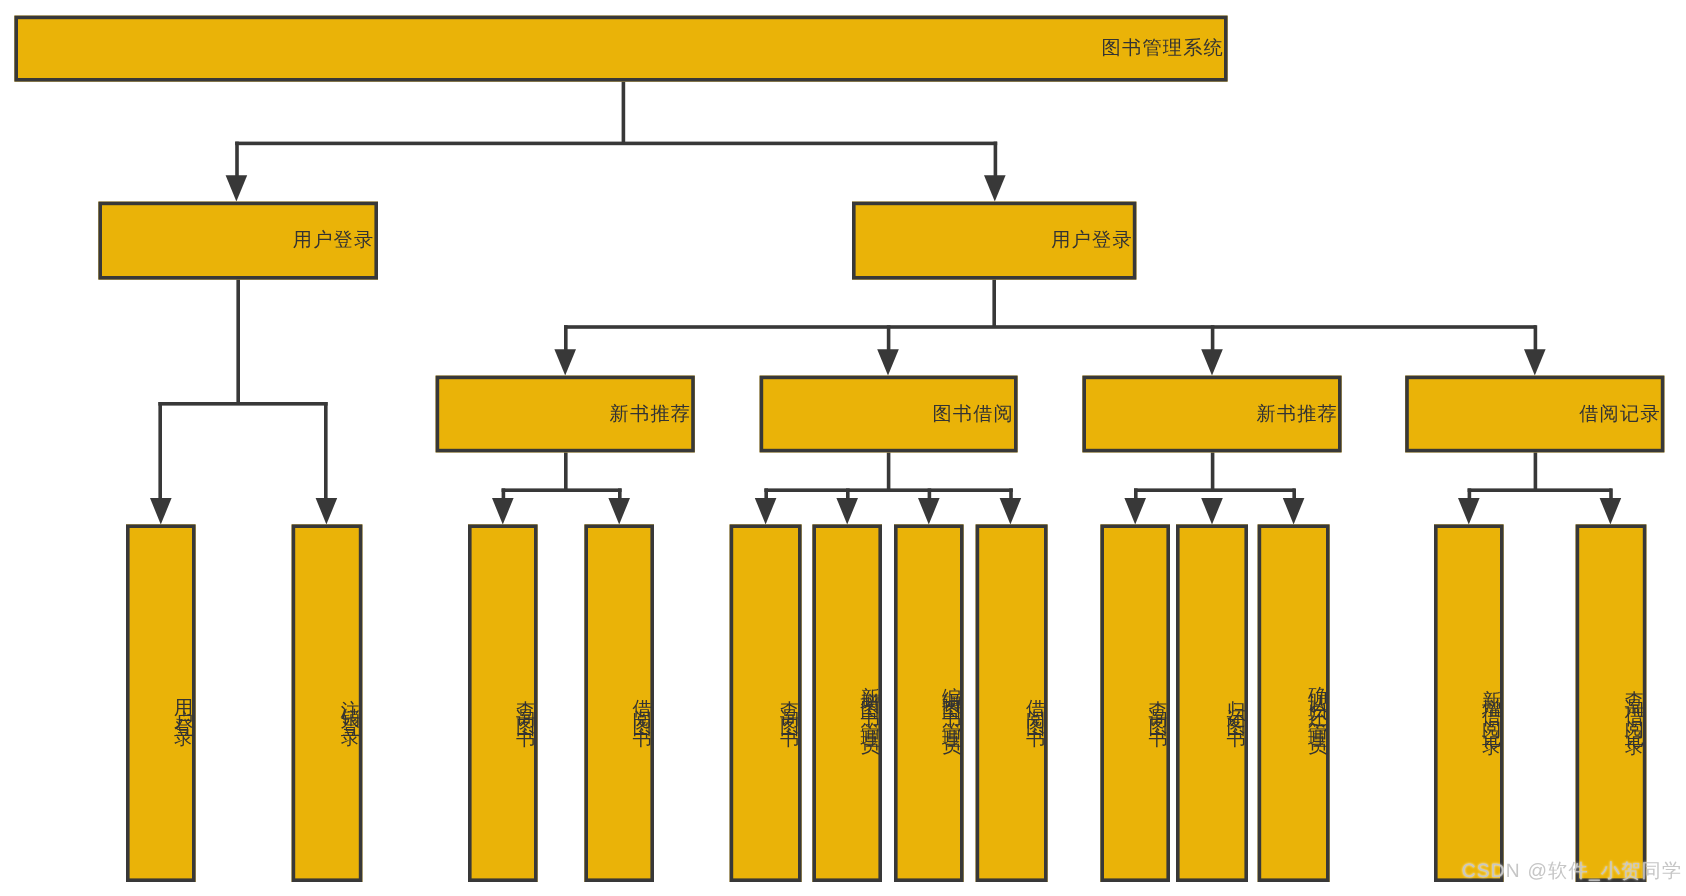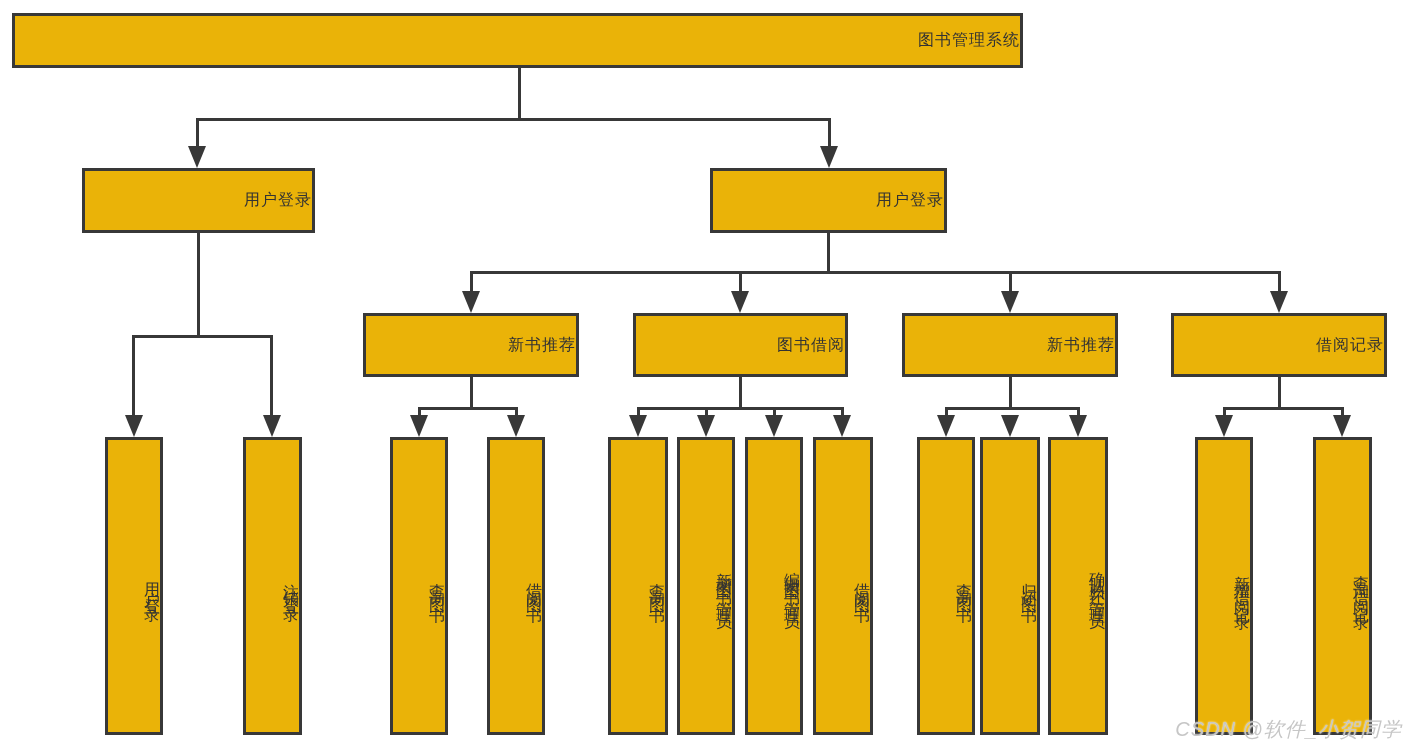--- a/index.html
+++ b/index.html
@@ -23,22 +23,22 @@
   }
   .vl{position:absolute;width:3px;background:var(--line);z-index:1;}
   .hl{position:absolute;height:3px;background:var(--line);z-index:1;}
   .ah{
     position:absolute;width:0;height:0;z-index:1;
     border-left:9px solid transparent;border-right:9px solid transparent;
     border-top:22px solid var(--line);
   }
   .wm{
     position:absolute;top:716px;right:3px;z-index:6;
-    font-size:20px;color:var(--wm);letter-spacing:1px;
-    text-shadow:0 0 2px #ffffff;white-space:nowrap;font-style:italic;
+    font-size:16px;color:var(--wm);letter-spacing:1px;
+    text-shadow:0 0 2px #ffffff;white-space:nowrap;
   }
 </style>
 </head>
 <body>
 
 <div class="canvas">
 
   <div class="bx" style="left:12px;top:13px;width:1011px;height:55px;">
     <span>图书管理系统</span>
   </div>

